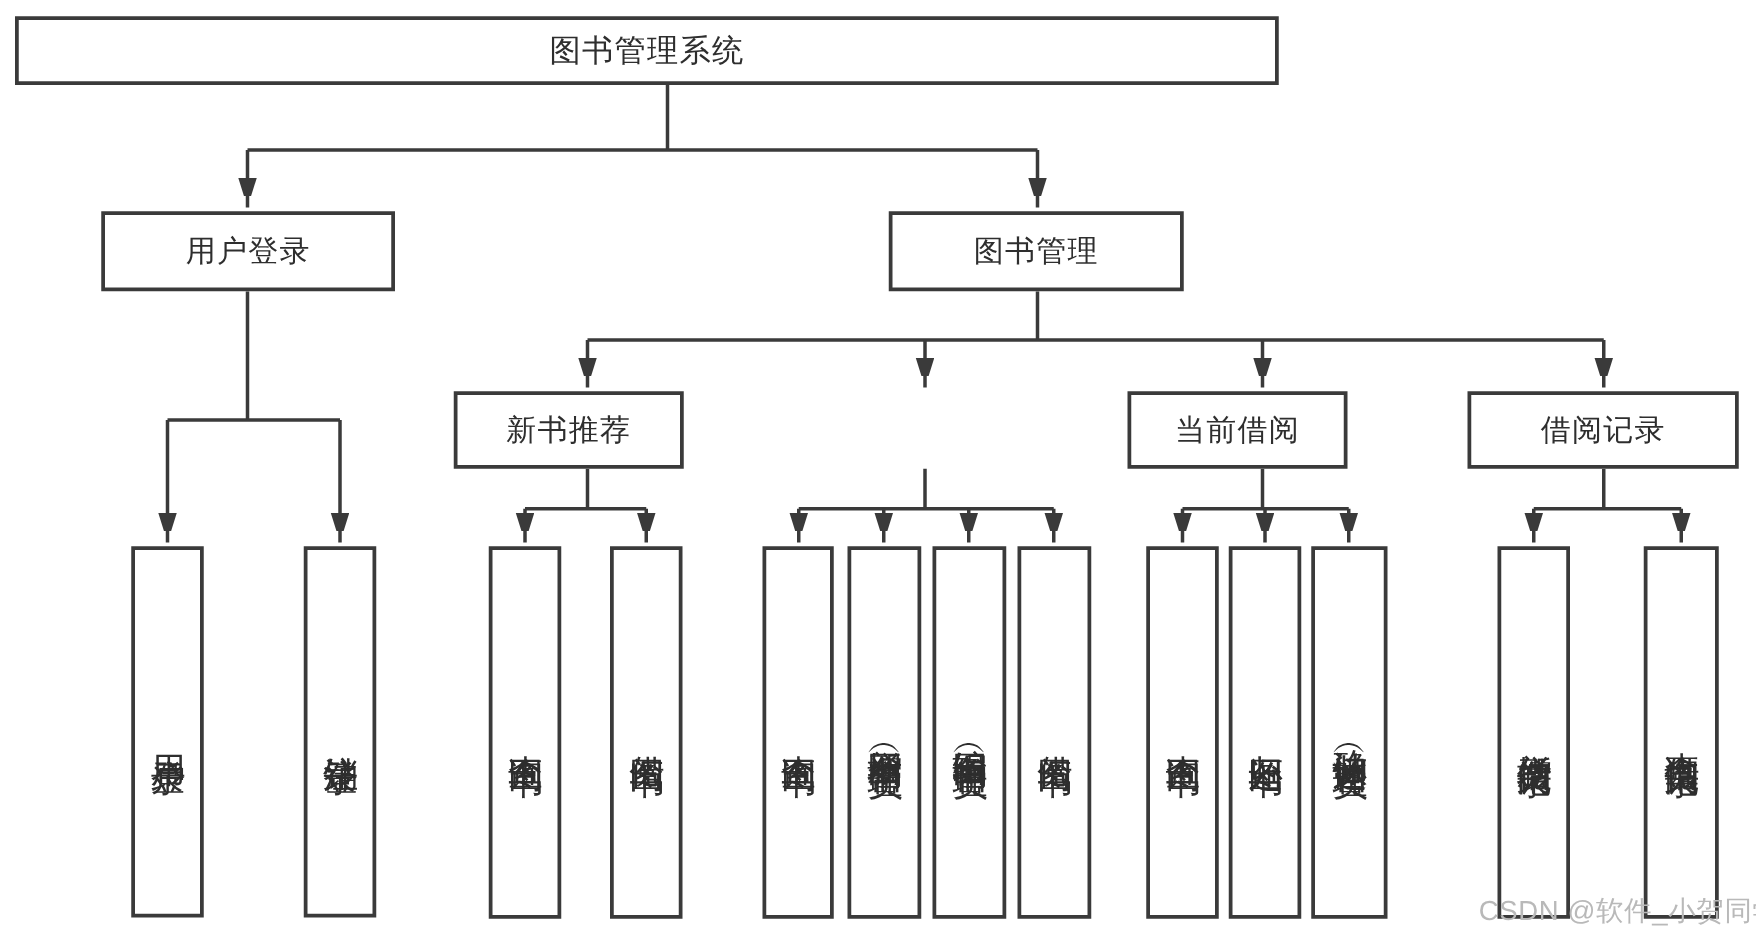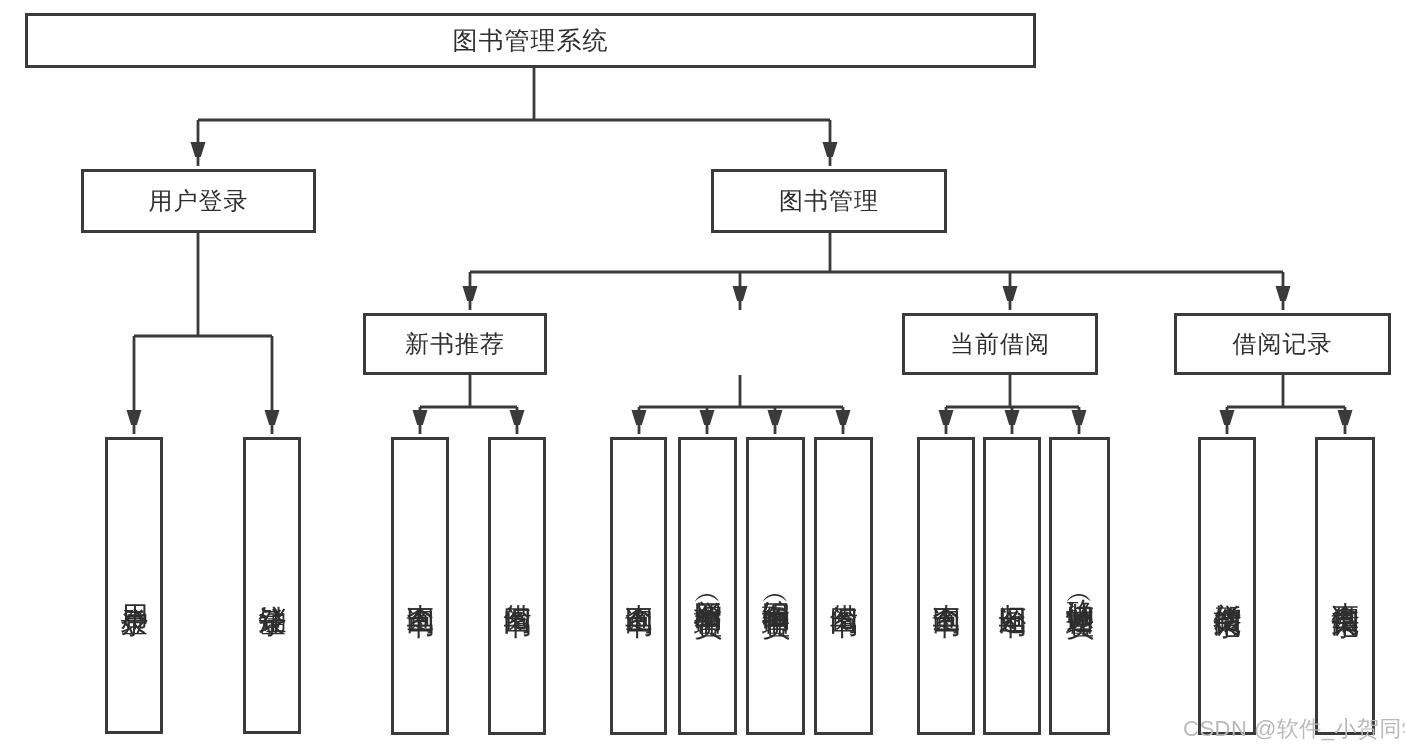--- a/index.html
+++ b/index.html
@@ -106,27 +106,27 @@
       <path d="M1012,407 L1012,434" marker-end="url(#arrow)"></path>
       <path d="M1079,407 L1079,434" marker-end="url(#arrow)"></path>
 
       <path d="M1283,375 L1283,407"></path>
       <path d="M1227,407 L1345,407"></path>
       <path d="M1227,407 L1227,434" marker-end="url(#arrow)"></path>
       <path d="M1345,407 L1345,434" marker-end="url(#arrow)"></path>
     </g>
   </svg>
 
-  <div class="node node-h root" style="left:25px; top:13px; width:1011px; height:55px;">图书管理系统</div>
+  <div class="node node-h root" style="left:12px; top:13px; width:1011px; height:55px;">图书管理系统</div>
 
   <div class="node node-h" style="left:81px; top:169px; width:235px; height:64px;">用户登录</div>
   <div class="node node-h" style="left:711px; top:169px; width:236px; height:64px;font-family:Liberation Serif, serif;">图书管理</div>
 
   <div class="node node-h" style="left:363px; top:313px; width:184px; height:62px;">新书推荐</div>
-  <div class="node node-h" style="left:902px; top:313px; width:196px; height:62px;">当前借阅</div>
+  <div class="node node-h" style="left:902px; top:313px; width:176px; height:62px;">当前借阅</div>
   <div class="node node-h" style="left:1174px; top:313px; width:217px; height:62px;">借阅记录</div>
 
   <div class="node node-v" style="left:105px; top:437px; width:58px; height:297px;">
       <span>用户登录</span>
     </div>
   <div class="node node-v" style="left:243px; top:437px; width:58px; height:297px;">
       <span>注销登录</span>
     </div>
 
   <div class="node node-v" style="left:391px; top:437px; width:58px; height:298px;">

